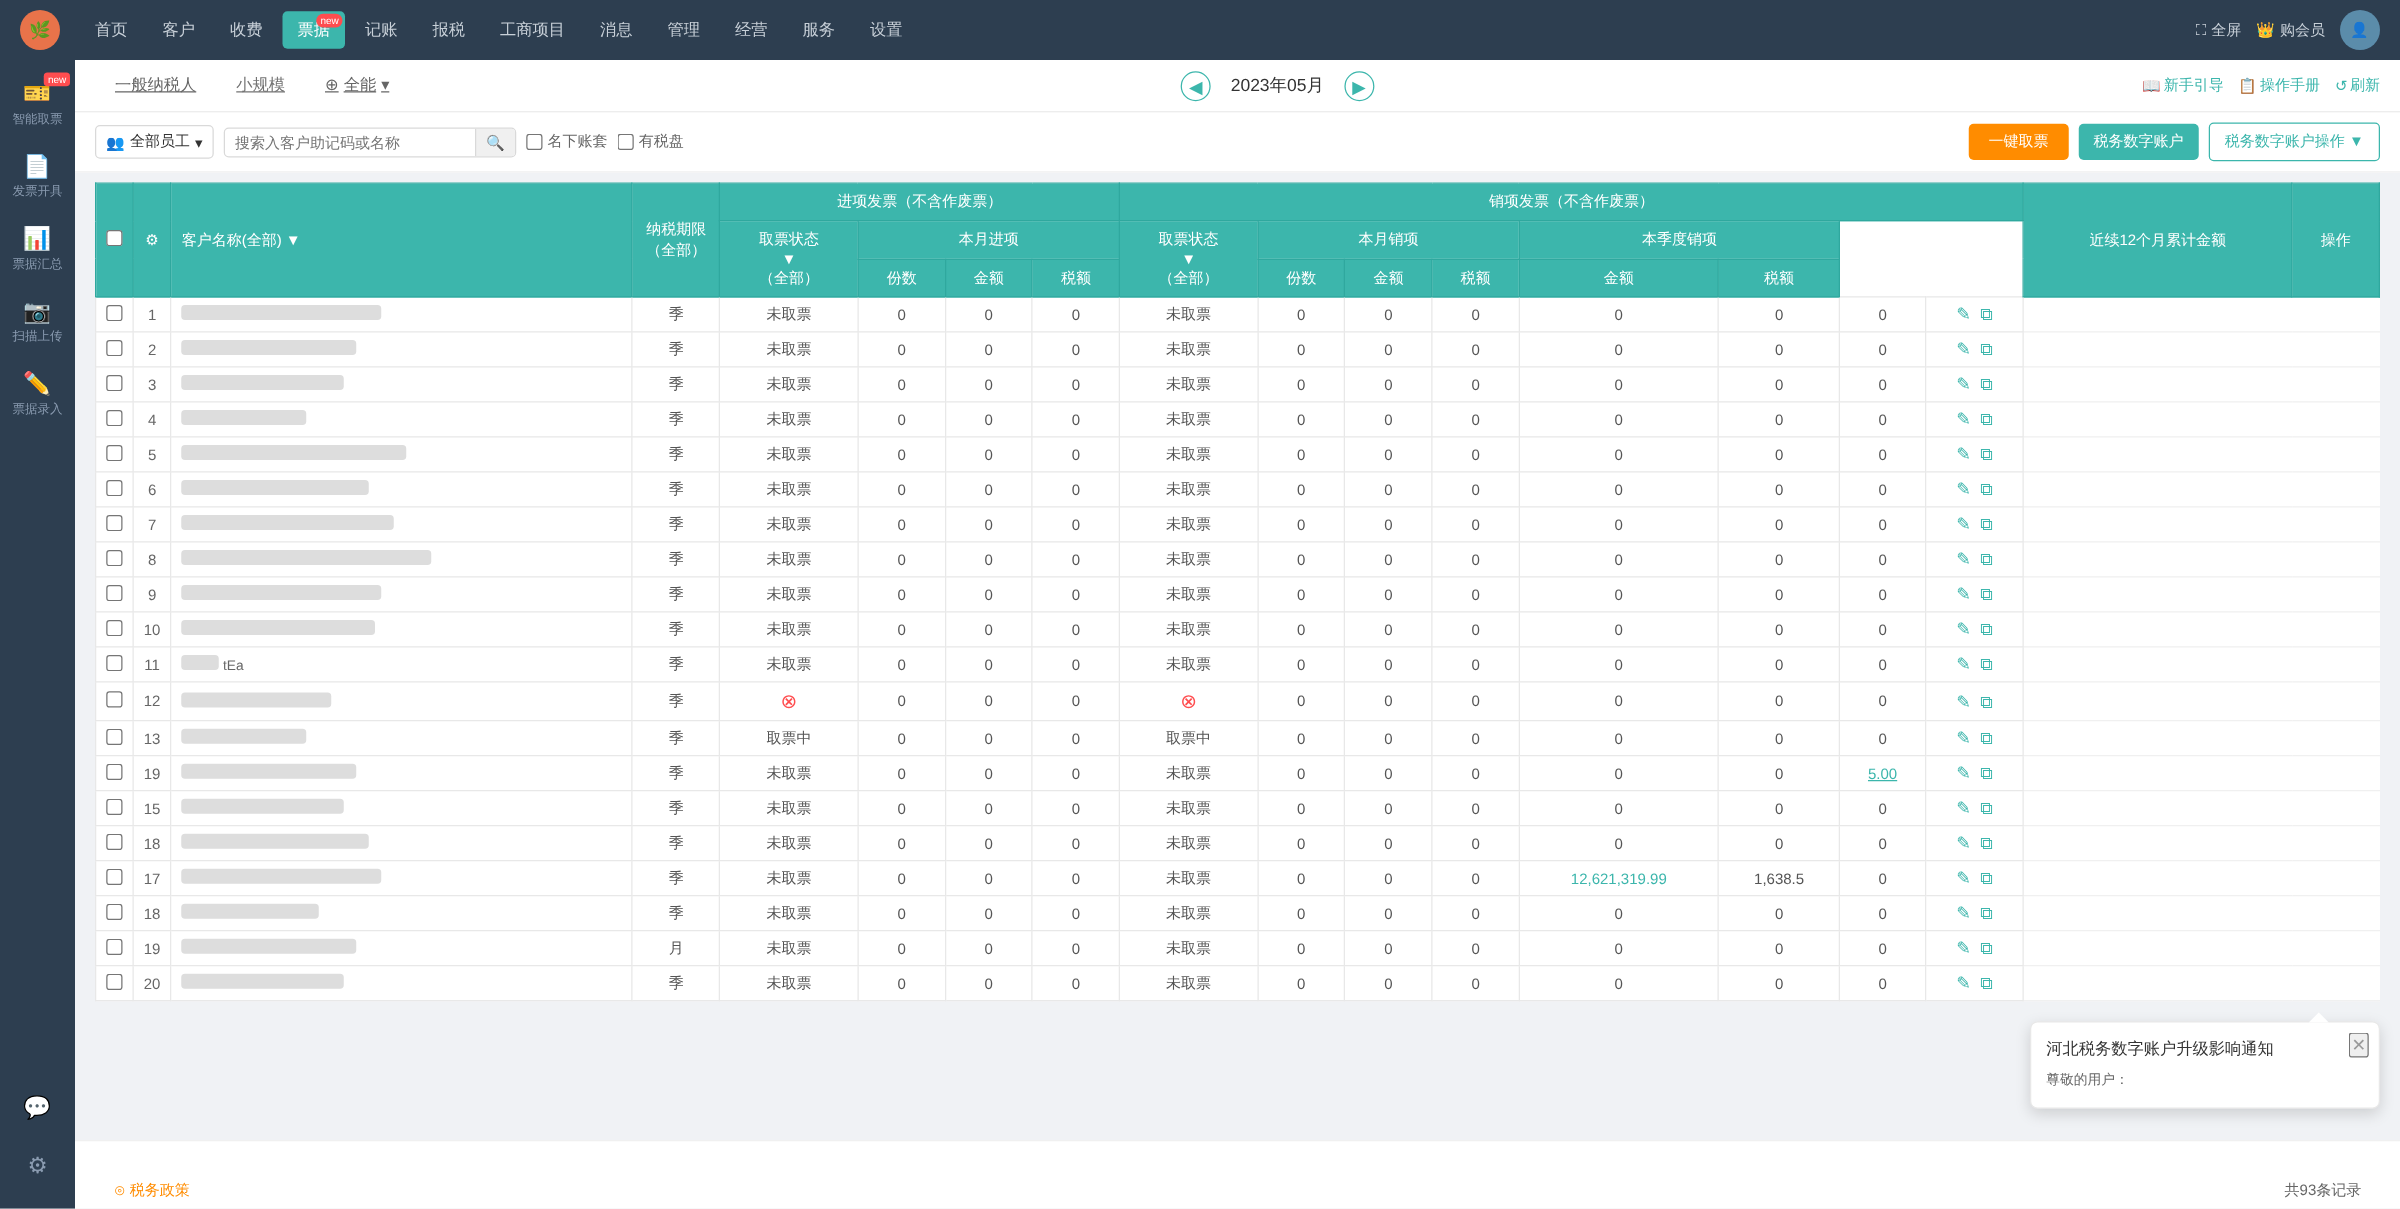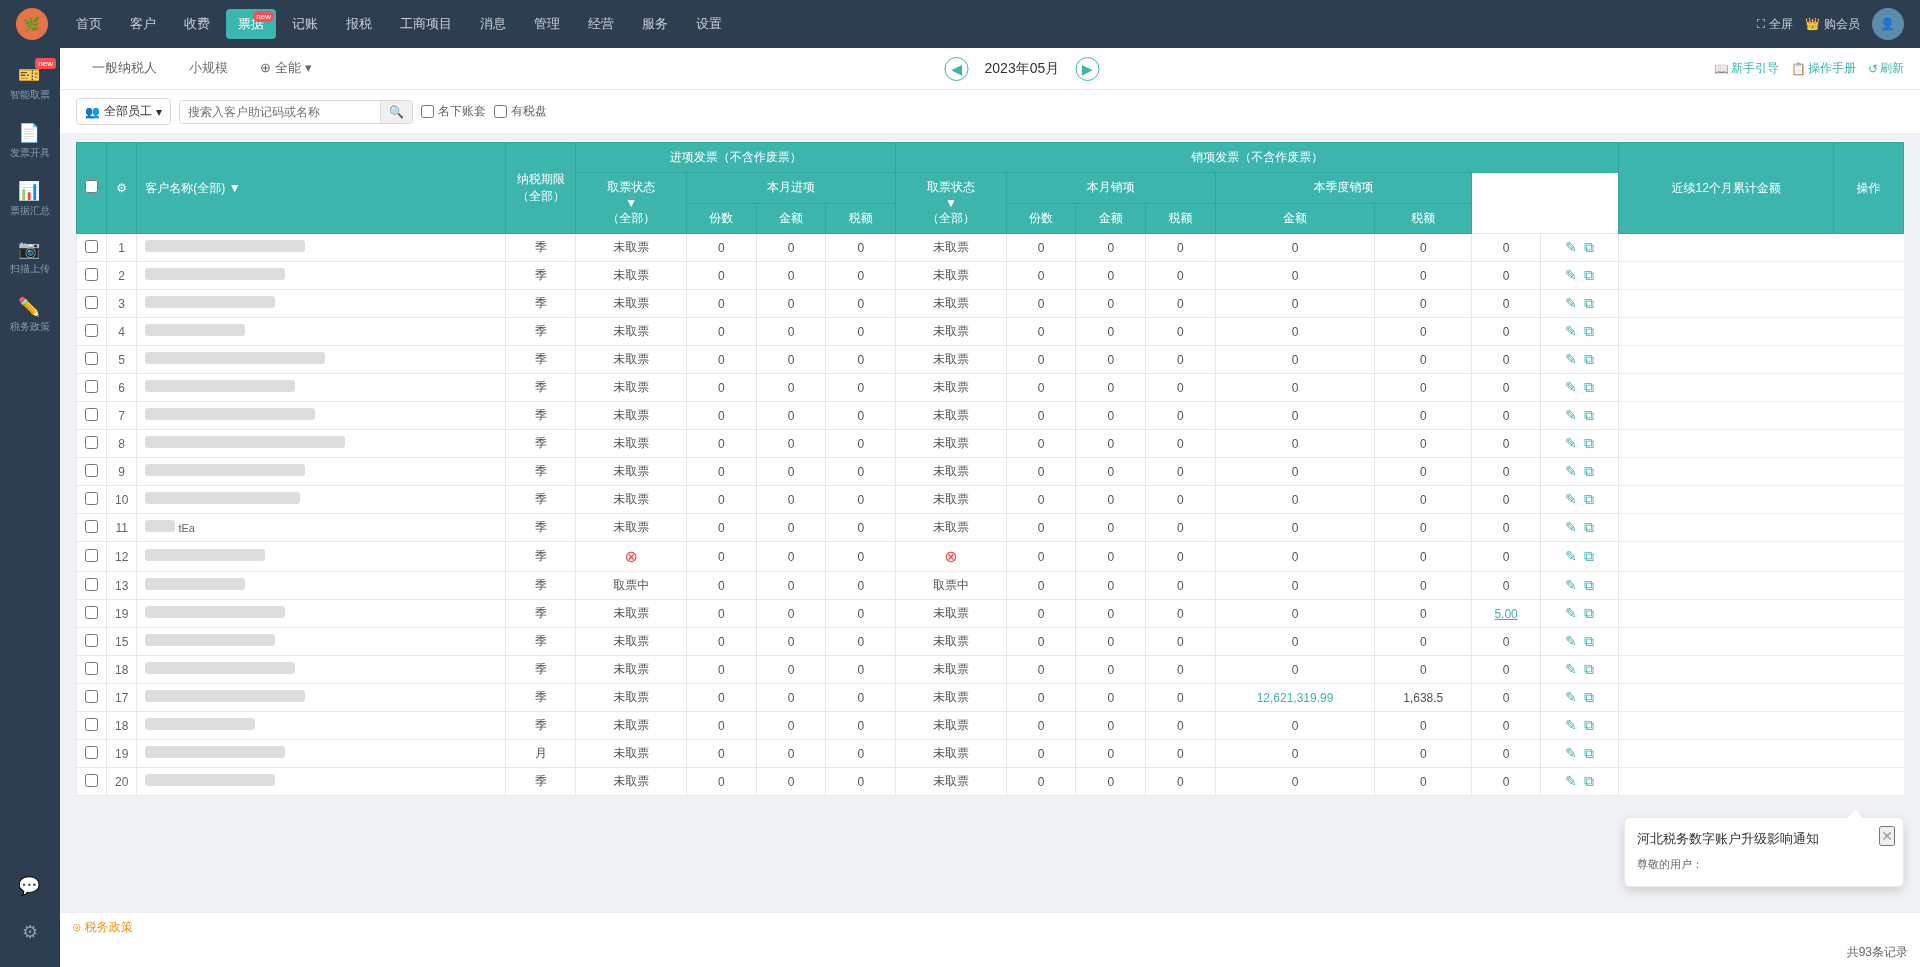--- a/index.html
+++ b/index.html
@@ -17,21 +17,21 @@
     
     .layout { display: flex; height: calc(967px - 48px); }
     .sidebar { width: 60px; background: #2d3e50; display: flex; flex-direction: column; align-items: center; padding: 8px 0; gap: 4px; }
     .sidebar-item { display: flex; flex-direction: column; align-items: center; padding: 8px 4px; cursor: pointer; border-radius: 4px; color: #8a9bb0; width: 56px; }
     .sidebar-item .icon { font-size: 18px; margin-bottom: 2px; }
     .sidebar-item .label { font-size: 10px; text-align: left; }
     .sidebar-bottom { margin-top: auto; display: flex; flex-direction: column; align-items: center; gap: 8px; padding-bottom: 8px; }
 
     
     .main-content { flex: 1; display: flex; flex-direction: column; overflow: hidden; background: #f0f2f5; }
-    .tab { padding: 14px 16px; cursor: pointer; color: #666; border-bottom: 2px solid transparent; font-size: 13px; }
+    .tab { padding: 14px 16px; cursor: pointer; color: #666; border-bottom: 2px solid transparent; font-size: 13px; text-decoration: underline; }
     .tab.active { color: #737373; border-bottom: 2px solid #3cb6ac; font-weight: 500; }
     .period-arrow { width: 24px; height: 24px; border-radius: 50%; border: 1px solid #3cb6ac; color: #3cb6ac; display: flex; align-items: center; justify-content: center; cursor: pointer; font-size: 14px; }
     .period-text { font-size: 14px; font-weight: 500; color: #333; }
     .toolbar-link { color: #3cb6ac; cursor: pointer; font-size: 12px; display: flex; align-items: center; gap: 2px; }
     
     
     .filter-bar { background: white; padding: 8px 16px; display: flex; align-items: center; gap: 8px; border-bottom: 1px solid #f0f0f0; }
     .select-input { border: 1px solid #d9d9d9; border-radius: 4px; padding: 4px 8px; font-size: 12px; display: flex; align-items: center; gap: 4px; cursor: pointer; background: white; min-width: 90px; }
     .search-input { border: 1px solid #d9d9d9; border-radius: 4px; padding: 4px 8px; font-size: 12px; width: 200px; outline: none; }
     .btn-primary { background: #ff8c00; color: white; border: none; border-radius: 4px; padding: 6px 16px; cursor: pointer; font-size: 12px; }
@@ -48,21 +48,21 @@
     .row-num { color: #666; }
 
     
     .notification-popup { position: fixed; right: 16px; bottom: 80px; width: 280px; background: white; border: 1px solid #e8e8e8; border-radius: 6px; box-shadow: 0 4px 12px rgba(0,0,0,0.15); padding: 12px; z-index: 100; }
     .popup-header { font-size: 13px; font-weight: 500; margin-bottom: 8px; color: #333; }
     .popup-content { font-size: 11px; color: #666; line-height: 1.6; }
     .popup-close { position: absolute; top: 8px; right: 8px; cursor: pointer; color: #999; font-size: 14px; }
     .popup-triangle { position: absolute; top: -8px; right: 40px; width: 0; height: 0; border-left: 8px solid transparent; border-right: 8px solid transparent; border-bottom: 8px solid white; }
 
     
-    .table-footer { background: white; padding: 6px 12px; font-size: 12px; color: #666; border-top: 1px solid #f0f0f0; display: flex; align-items: flex-start; }
+    .table-footer { background: white; padding: 6px 31px; font-size: 12px; color: #666; border-top: 1px solid #f0f0f0; display: flex; align-items: flex-end; }
     .tax-policy { color: #ff8c00; cursor: pointer; font-size: 12px; display: flex; align-items: center; gap: 4px; }
   </style>
 </head>
 <body>
 
 <div class="top-nav">
   <div class="top-nav-logo">🌿</div>
 
   <div class="nav-item">首页</div>
   <div class="nav-item">客户</div>
@@ -108,21 +108,21 @@
     <div class="sidebar-item">
       <span class="icon">📊</span>
       <span class="label">票据汇总</span>
     </div>
     <div class="sidebar-item">
       <span class="icon">📷</span>
       <span class="label">扫描上传</span>
     </div>
     <div class="sidebar-item">
       <span class="icon">✏️</span>
-      <span class="label">税务政策</span>
+      <span class="label">票据录入</span>
     </div>
     <div class="sidebar-bottom">
       <div class="sidebar-item">
         <span style="font-size:18px;">💬</span>
       </div>
       <div class="sidebar-item">
         <span style="font-size:18px;">⚙</span>
       </div>
     </div>
   </div>
@@ -173,20 +173,27 @@
         </div>
       </div>
       <label class="checkbox-label">
         <input type="checkbox" style="">
         <span>名下账套</span>
       </label>
       <label class="checkbox-label">
         <input type="checkbox" style="">
         <span>有税盘</span>
       </label>
+      <div style="margin-left:auto;display:flex;gap:8px;align-items:center;">
+        <button class="btn-primary">一键取票</button>
+        <button class="btn-teal">税务数字账户</button>
+        <button class="btn-teal-outline">
+          <span>税务数字账户操作 ▼</span>
+        </button>
+      </div>
     </div>
 
     <div class="table-wrapper">
       <table>
         <thead>
           <tr>
             <th rowspan="3" style="width:30px;"><input type="checkbox" style=""></th>
             <th rowspan="3" style="width:20px;"><span>⚙</span></th>
             <th rowspan="3" style="min-width:180px;text-align:left;">客户名称(全部) ▼</th>
             <th rowspan="3" style="width:70px;">纳税期限<br>（全部）</th>

